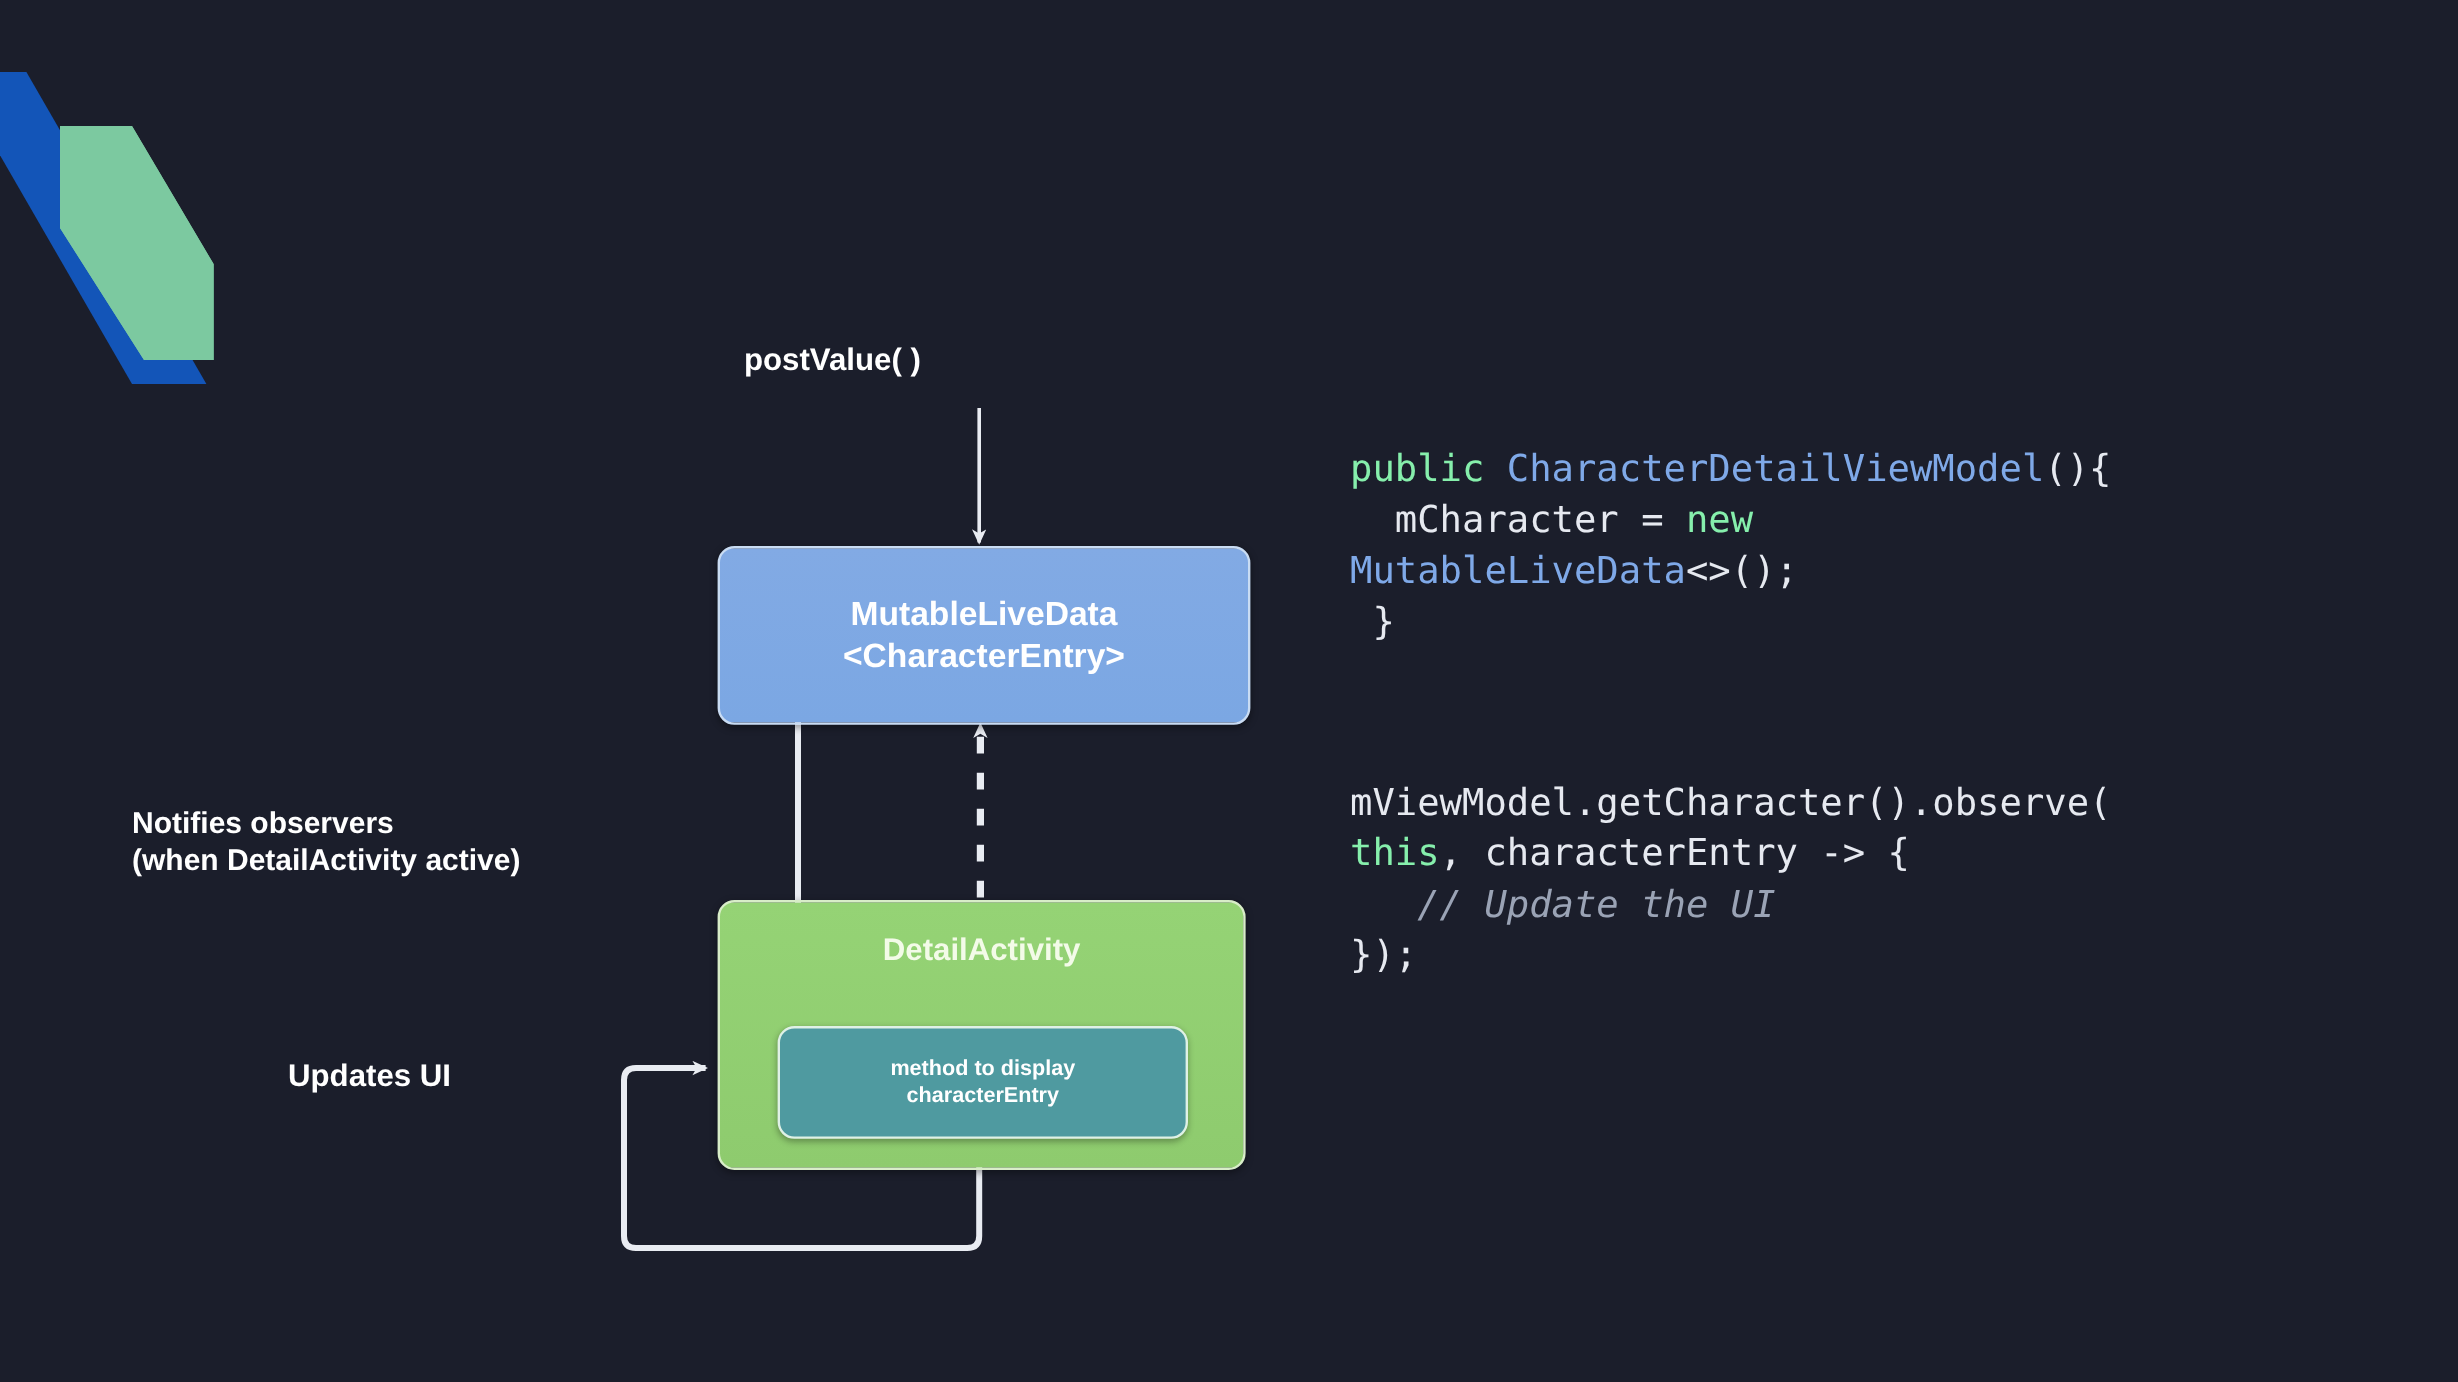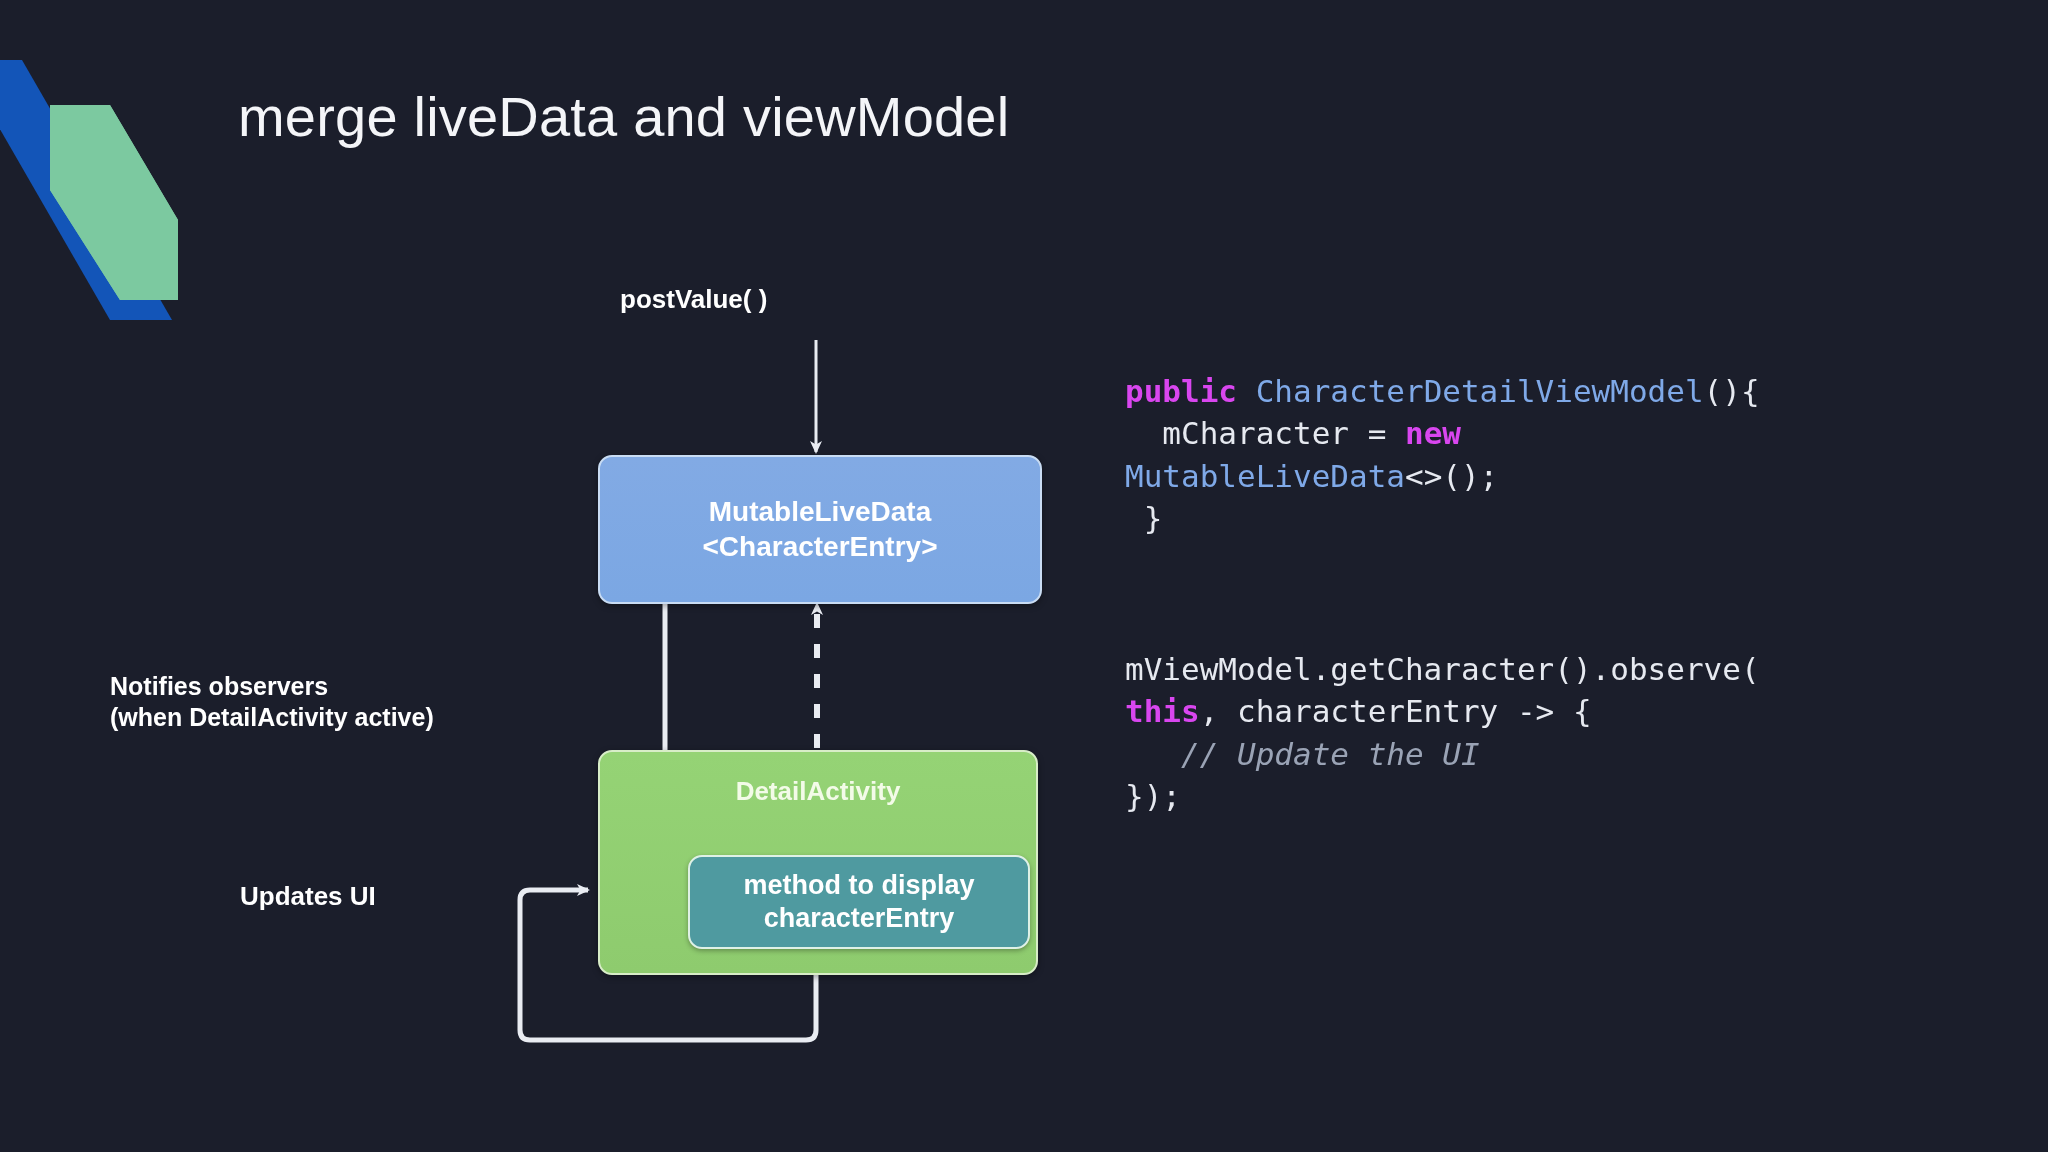--- a/index.html
+++ b/index.html
@@ -52,38 +52,38 @@
   }
   #box-detail{
     left:598px;top:750px;width:440px;height:225px;
     background:linear-gradient(180deg,#95d375 0%,#8ecb6e 100%);
     border:2px solid #d8edc8;
     color:#f3fbe8;font-size:26px;
     align-items:flex-start;padding-top:24px;box-sizing:border-box;
     box-shadow:0 2px 6px rgba(0,0,0,.35);
   }
   #box-method{
-    left:688px;top:855px;width:338px;height:90px;
+    left:648px;top:855px;width:338px;height:90px;
     background:#4f9aa0;
     border:2px solid #dff1e6;
-    color:#ffffff;font-size:27px;
+    color:#ffffff;font-size:18px;
     box-shadow:0 2px 5px rgba(0,0,0,.3);
   }
 
   
   .code{
     position:absolute;
     font-family:"DejaVu Sans Mono", monospace;
     font-size:31px;line-height:1.37;color:#e6e9f0;
     white-space:pre;
   }
   #code-1{left:1125px;top:370px;}
   #code-2{left:1125px;top:648px;}
   #code-3{left:1125px;top:925px;}
-  .kw{color:#d946ef;font-weight:bold;}
+  .kw{color:#86efac;}
   .type{color:#7fa9e8;}
   .cmt{color:#9aa3b5;font-style:italic;}
   .pl{color:#e6e9f0;}
 
   
   .footer{
     position:absolute;left:1068px;top:1072px;
     font-size:40px;font-weight:300;color:#f1f3f7;
     font-family:"Liberation Sans", sans-serif;
     letter-spacing:.3px;white-space:nowrap;
@@ -95,21 +95,20 @@
 <div class="slide">
 
   <div class="logo">
     <svg width="240" height="260" viewBox="0 0 240 260">
       <polygon points="-40,0 22,0 172,260 110,260" fill="#1355b8"></polygon>
       <polygon points="50,45 110,45 178,160 178,240 120,240 50,130" fill="#7cc9a0"></polygon>
       <polygon points="50,45 110,45 178,160 178,240 120,240 50,130" fill="#7cc9a0"></polygon>
     </svg>
   </div>
 
-  <div class="title">merge liveData and viewModel</div>
 
   <div class="diagram">
 
     <svg width="1100" height="1152">
       <defs>
         <marker id="ah" markerWidth="14" markerHeight="14" refX="11" refY="6" orient="auto" markerUnits="userSpaceOnUse">
           <path d="M0,0 L13,6 L0,12 L3.5,6 Z" fill="#e9ecf2"></path>
         </marker>
       </defs>
 

